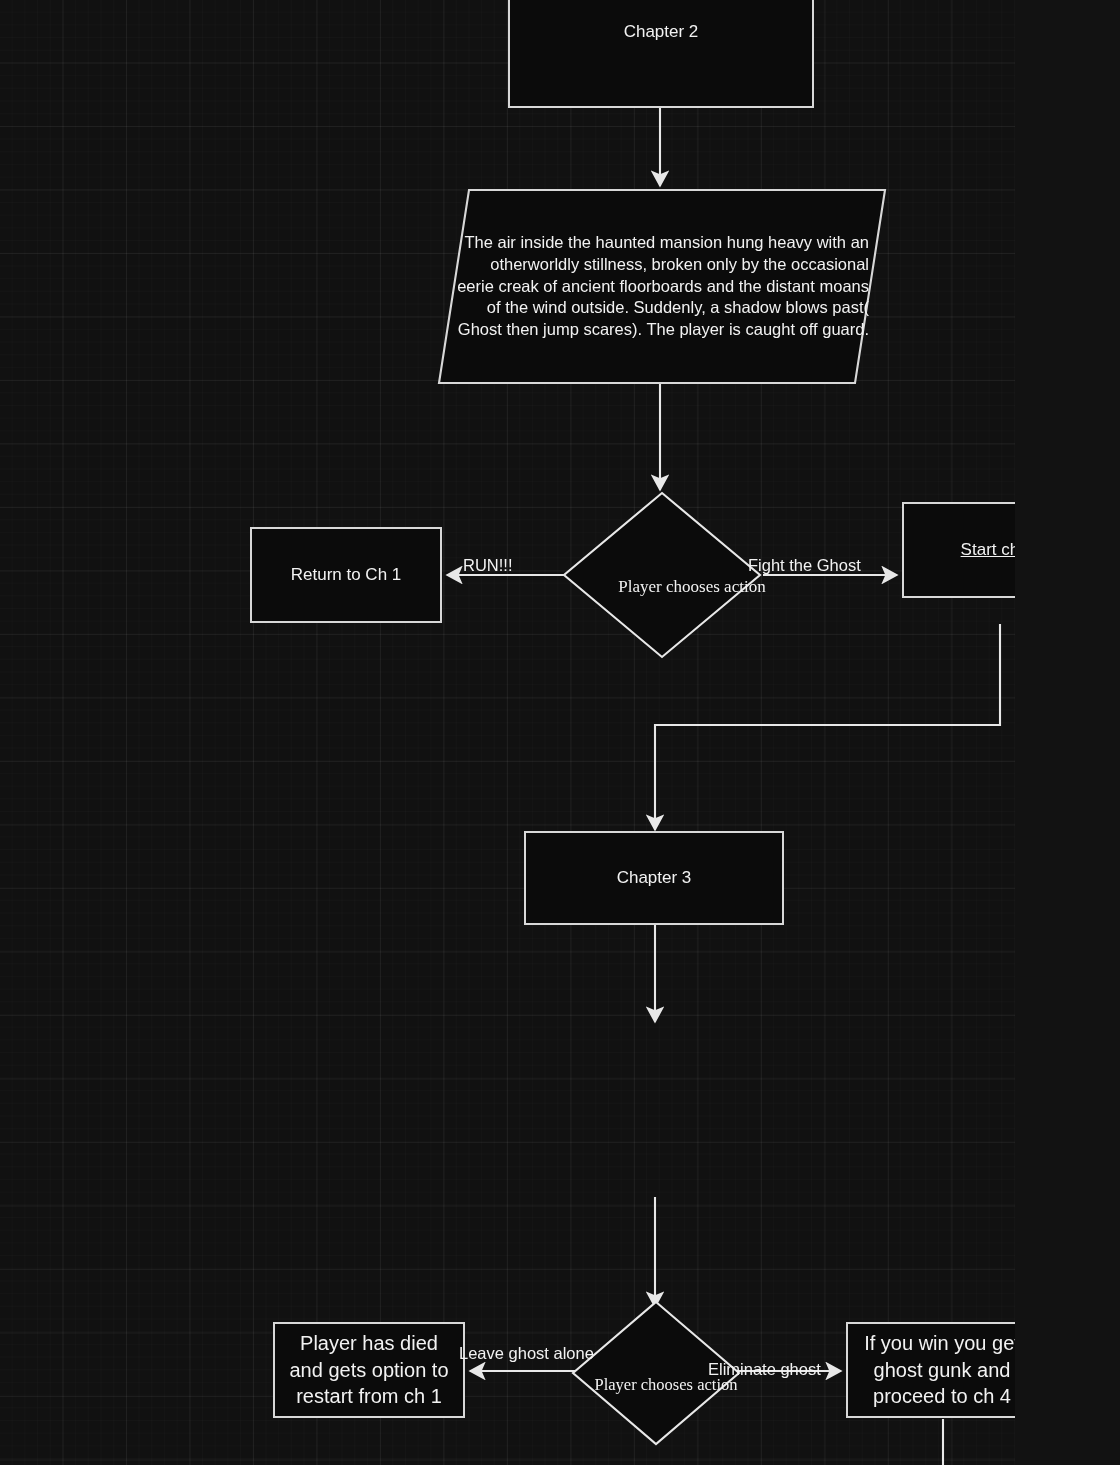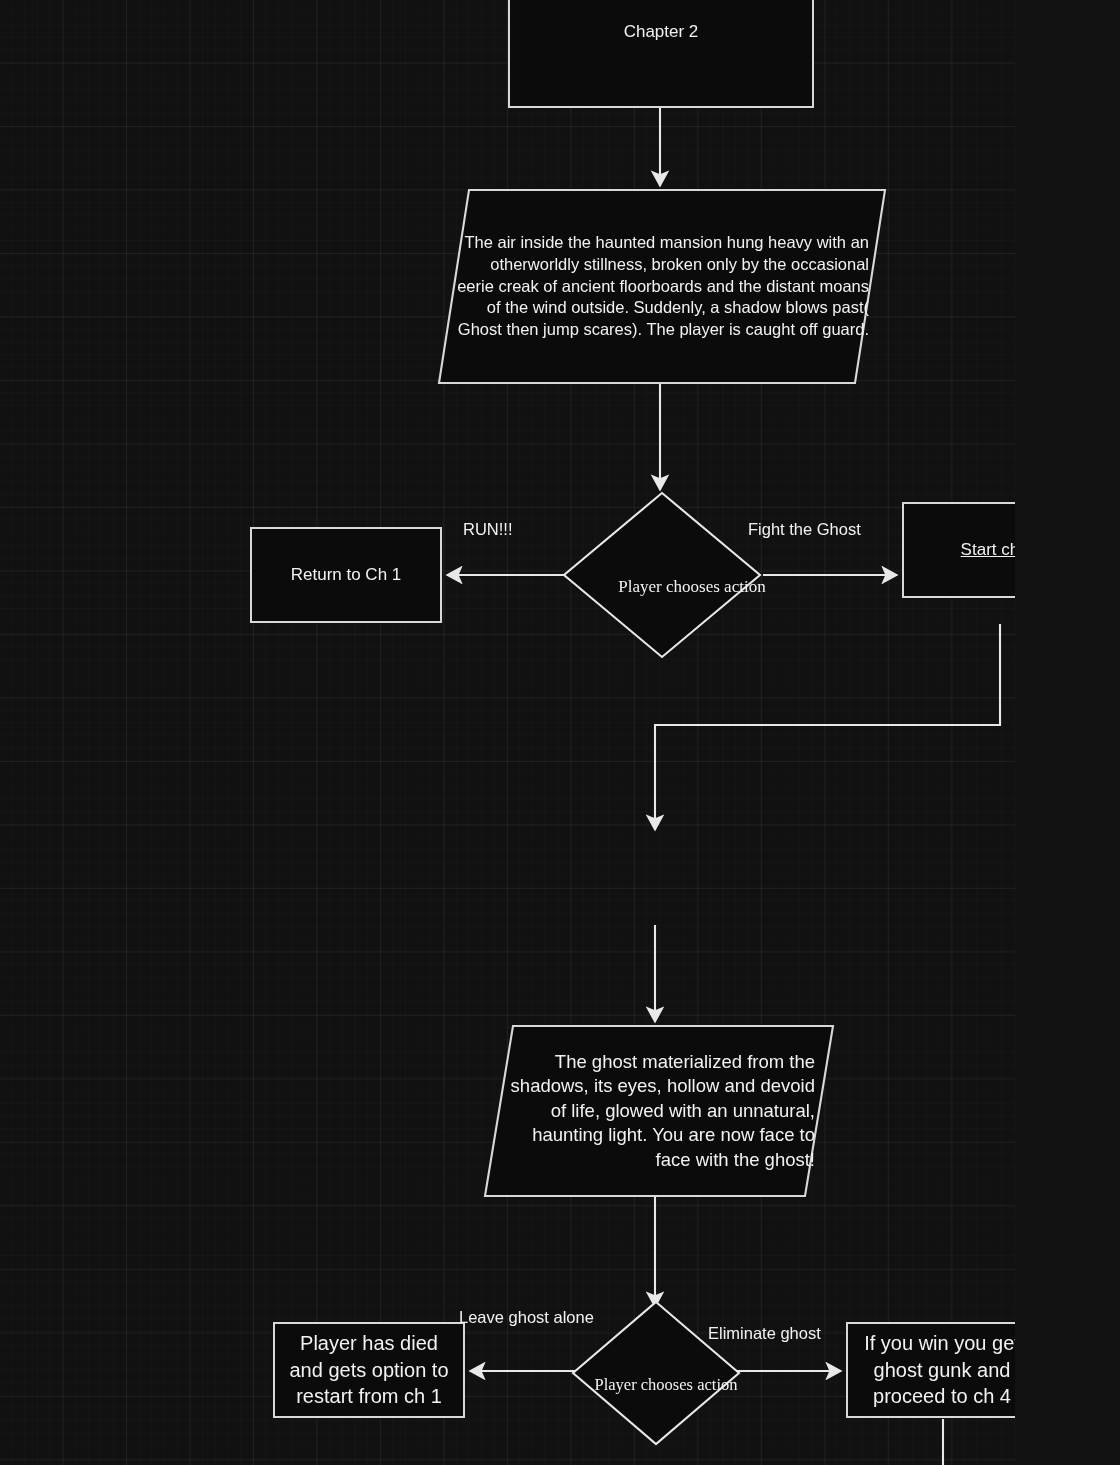--- a/index.html
+++ b/index.html
@@ -91,20 +91,21 @@
     font-size: 17px;
     line-height: 1.35;
     font-family: Liberation Serif, serif;
   }
 
   .edge-label {
     position: absolute;
     color: #f2f2f2;
     font-size: 16.5px;
     white-space: nowrap;
+    margin-top: 36px;
   }
 </style>
 </head>
 <body>
 
 <div id="canvas">
 
   <svg class="edge-layer" viewBox="0 0 1120 1465" xmlns="http://www.w3.org/2000/svg">
     <defs>
       <marker id="arrow" viewBox="0 0 12 12" refX="10" refY="6" markerWidth="9" markerHeight="9" orient="auto-start-reverse">
@@ -155,27 +156,24 @@
   </div>
 
   <div class="node" style="left:250px; top:527px; width:192px; height:96px;">
     <span>Return to Ch 1</span>
   </div>
 
   <div class="node" style="left:902px; top:502px; width:190px; height:96px;text-decoration:underline;">
     <span>Start ch 3</span>
   </div>
 
+  <div class="node" style="left:524px; top:831px; width:260px; height:94px;">
+    <span>Chapter 3</span>
+  </div>
 
-  <div class="para-wrap" style="left:483px; top:1024px; width:352px; height:174px;">
-    <svg width="352" height="174" viewBox="0 0 352 174" xmlns="http://www.w3.org/2000/svg">
-      <polygon points="30,2 350,2 322,172 2,172" fill="#0b0b0b" stroke="#d8d8d8" stroke-width="2.1"></polygon>
-    </svg>
-    <div class="para-text" style="font-size:18.5px; padding:6px 20px;">The ghost materialized from the shadows, its eyes, hollow and devoid of life, glowed with an unnatural, haunting light. You are now face to face with the ghost!</div>
-  </div>
 
   <div class="diamond-wrap" style="left:571px; top:1300px; width:170px; height:146px;">
     <svg width="170" height="146" viewBox="0 0 170 146" xmlns="http://www.w3.org/2000/svg">
       <polygon points="85,2 168,73 85,144 2,73" fill="#0b0b0b" stroke="#e8e8e8" stroke-width="2.1"></polygon>
     </svg>
     <div class="diamond-text" style="font-size:16.5px; padding:0 10px;">Player chooses action</div>
   </div>
 
   <div class="node node-sm" style="left:273px; top:1322px; width:192px; height:96px;">
     <span>Player has died and gets option to restart from ch 1</span>

